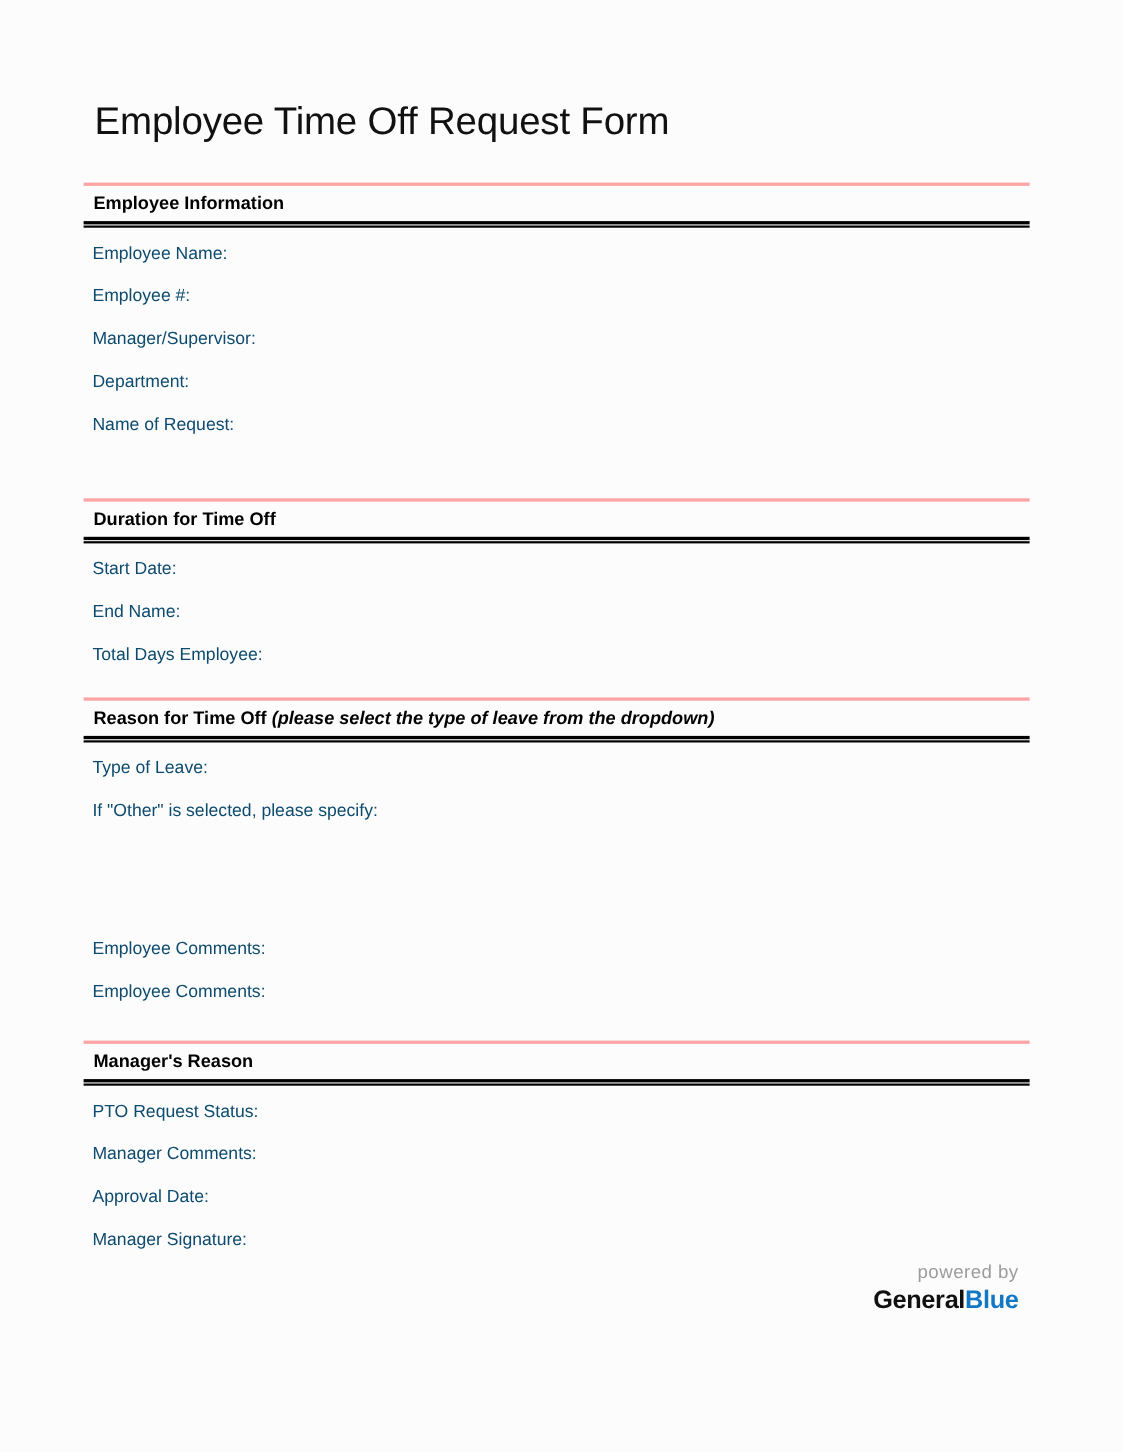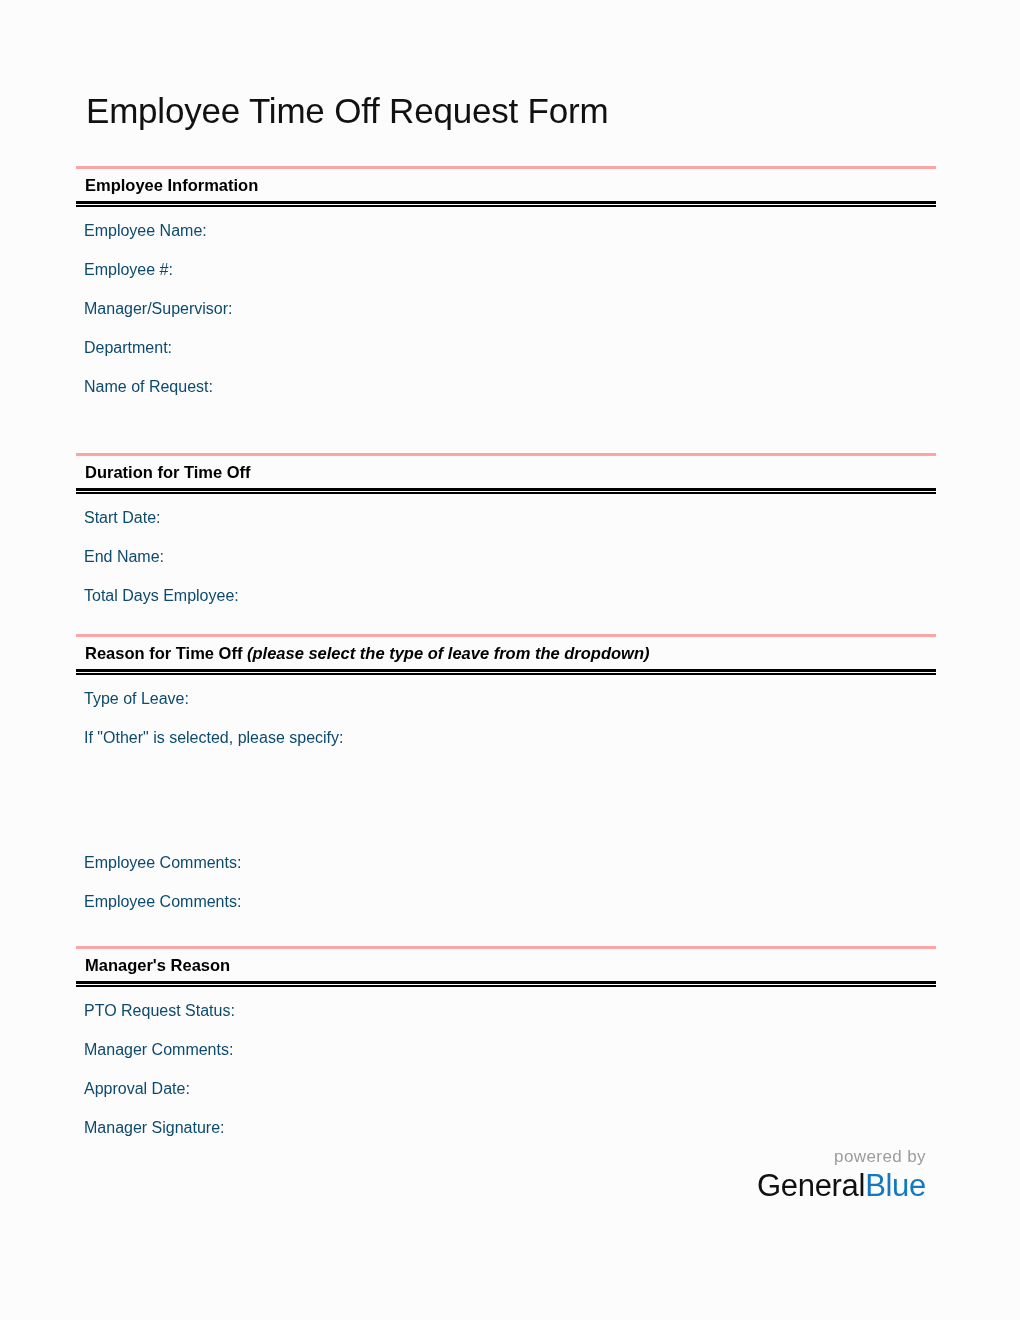--- a/index.html
+++ b/index.html
@@ -102,22 +102,22 @@
     line-height: 1;
   }
   .powered-by {
     font-size: 17px;
     color: #9c9c9c;
     letter-spacing: 0.4px;
     margin-bottom: 5px;
     font-weight: 400;
   }
   .brand {
-    font-size: 31px;
-    font-weight: 400;
+    font-size: 23px;
+    font-weight: 700;
     letter-spacing: -0.3px;
     white-space: nowrap;
   }
   .brand .general { color: #111111; }
   .brand .blue { color: #1378c4; }
 </style>
 </head>
 <body>
 
 <div class="page">

